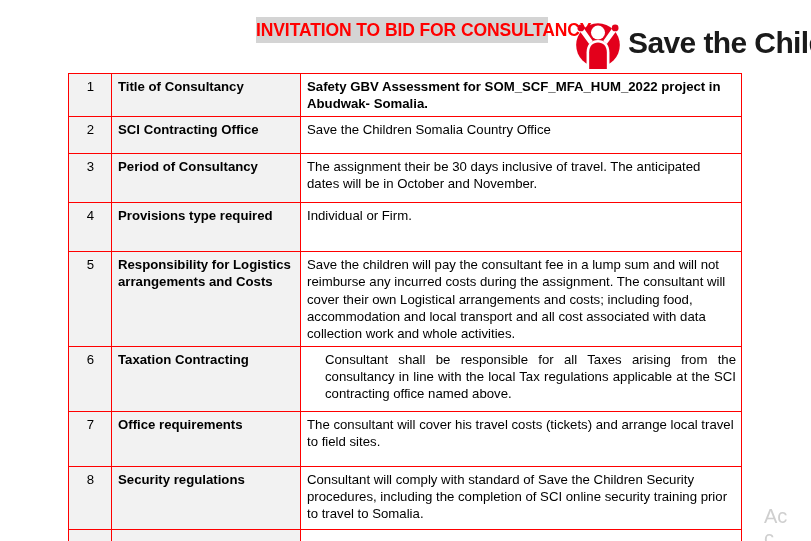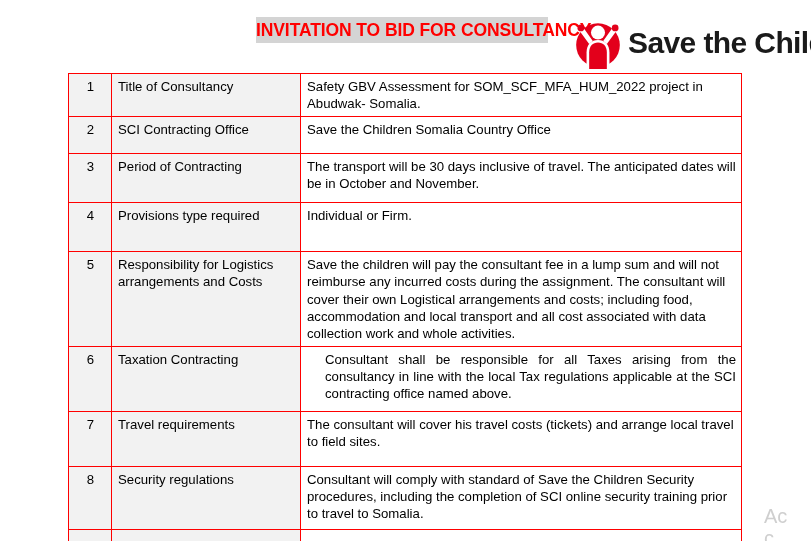--- a/index.html
+++ b/index.html
@@ -83,26 +83,26 @@
   .c-num {
     width: 31px;
     background: #f2f2f2;
     text-align: center;
     font-size: 13.2px;
     padding-top: 5px;
   }
   .c-label {
     width: 177px;
     background: #f2f2f2;
-    font-weight: normal;
+    font-weight: bold;
   }
   .c-value {
     background: #ffffff;
   }
-  .c-value.bold { font-weight: normal; }
+  .c-value.bold { font-weight: bold; }
   .c-value.justify { text-align: justify; padding-left: 24px; }
   .c-value b { font-weight: normal; }
 
   
   .partial td { height: 14px; }
 
   
   .watermark {
     position: absolute;
     left: 764px;
@@ -154,22 +154,22 @@
     </tr>
 
     <tr>
       <td class="c-num">2</td>
       <td class="c-label">SCI Contracting Office</td>
       <td class="c-value" style="height:28px">Save the Children Somalia Country Office</td>
     </tr>
 
     <tr>
       <td class="c-num">3</td>
-      <td class="c-label">Period of Contracting</td>
-      <td class="c-value" style="height:40px"><span>The transport will be </span><b>30</b><span> days inclusive of travel. The anticipated dates will be in October and November.</span></td>
+      <td class="c-label">Period of Consultancy</td>
+      <td class="c-value" style="height:40px"><span>The assignment their be </span><b>30</b><span> days inclusive of travel. The anticipated dates will be in October and November.</span></td>
     </tr>
 
     <tr>
       <td class="c-num">4</td>
       <td class="c-label">Provisions type required</td>
       <td class="c-value" style="height:40px">Individual or Firm.</td>
     </tr>
 
     <tr>
       <td class="c-num">5</td>
@@ -178,21 +178,21 @@
     </tr>
 
     <tr>
       <td class="c-num">6</td>
       <td class="c-label">Taxation Contracting</td>
       <td class="c-value justify" style="height:56px">Consultant shall be responsible for all Taxes arising from the consultancy in line with the local Tax regulations applicable at the SCI contracting office named above.</td>
     </tr>
 
     <tr>
       <td class="c-num">7</td>
-      <td class="c-label">Travel requirements</td>
+      <td class="c-label">Office requirements</td>
       <td class="c-value" style="height:46px">The consultant will cover his travel costs (tickets) and arrange local travel to field sites.</td>
     </tr>
 
     <tr>
       <td class="c-num">8</td>
       <td class="c-label">Security regulations</td>
       <td class="c-value" style="height:54px">Consultant will comply with standard of Save the Children Security procedures, including the completion of SCI online security training prior to travel to Somalia.</td>
     </tr>
 
     <tr class="partial">

